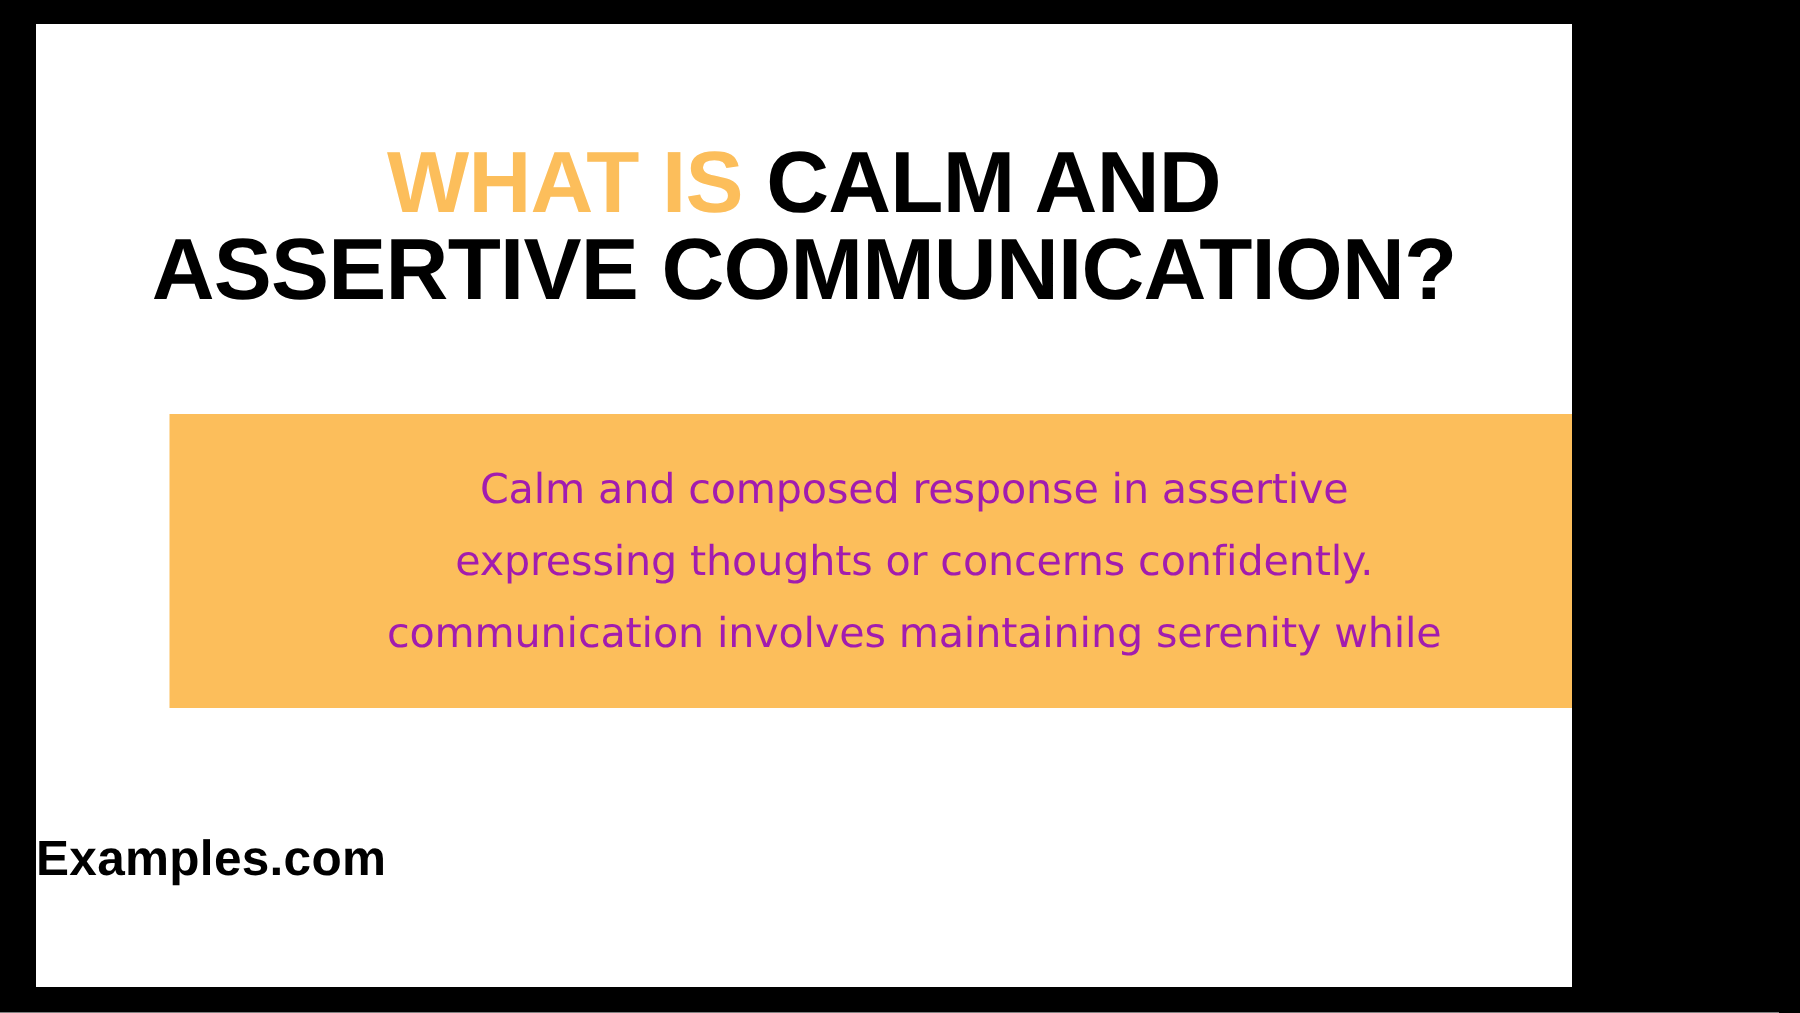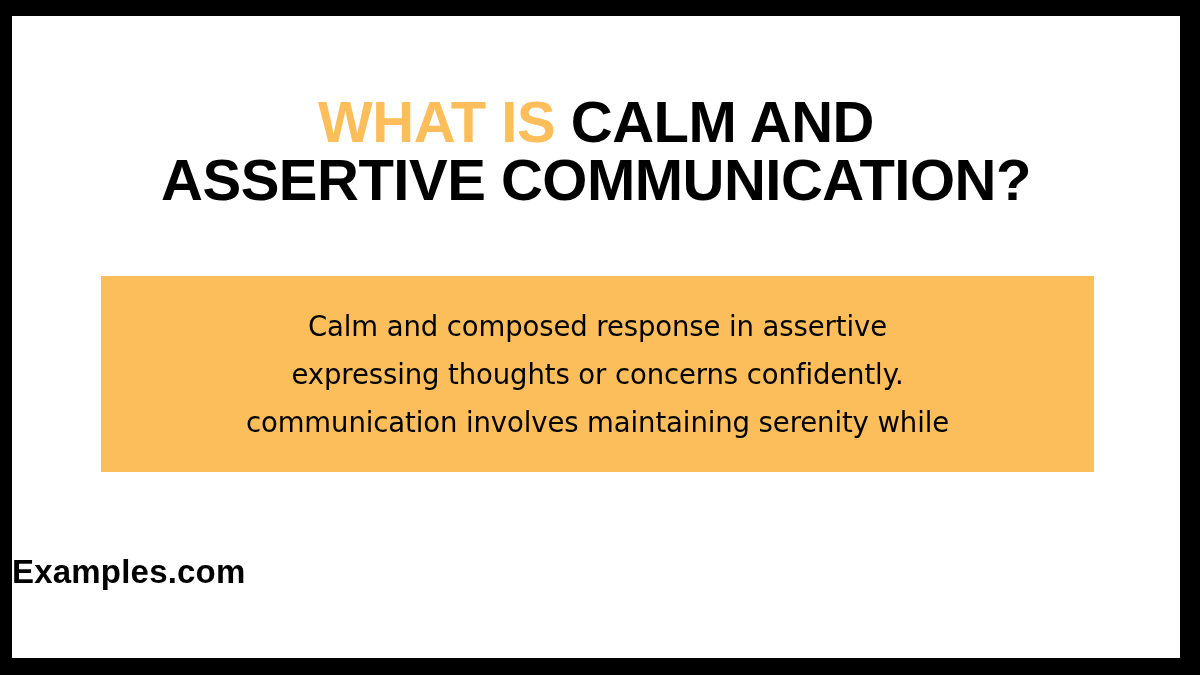--- a/index.html
+++ b/index.html
@@ -9,23 +9,23 @@
   body {
     width: 1200px;
     height: 675px;
     background: #000000;
     font-family: "Liberation Sans", sans-serif;
     overflow: hidden;
   }
 
   #infographic-card {
     position: absolute;
-    left: 12px;
+    left: 24px;
     top: 16px;
-    width: 1168px;
+    width: 1024px;
     height: 642px;
     background: #ffffff;
     box-sizing: border-box;
     overflow: hidden;
   }
 
   
   #title-block {
     position: absolute;
     left: 0;
@@ -63,21 +63,21 @@
     align-items: center;
     justify-content: center;
     box-sizing: border-box;
     padding: 0 44px;
   }
   #callout-text {
     text-align: center;
     font-family: "DejaVu Sans", sans-serif;
     font-size: 27.5px;
     line-height: 48px;
-    color: #000000;
+    color: #a21caf;
     font-weight: 400;
     letter-spacing: -0.1px;
     margin: 0;
   }
   #callout-text .body-line {
     display: block;
     white-space: nowrap;
   }
 
   

